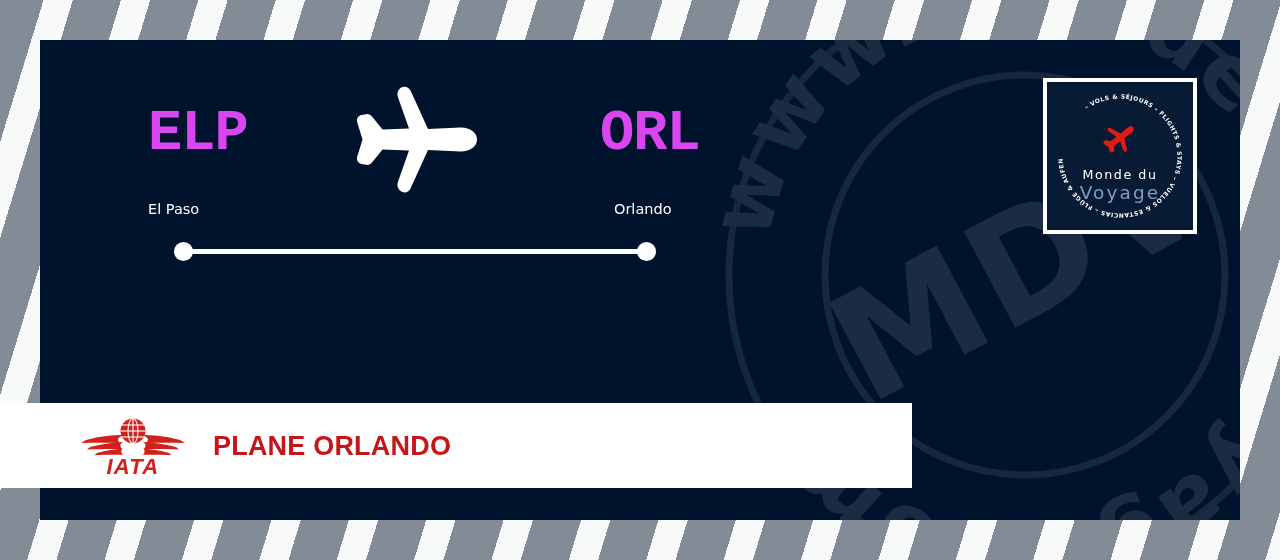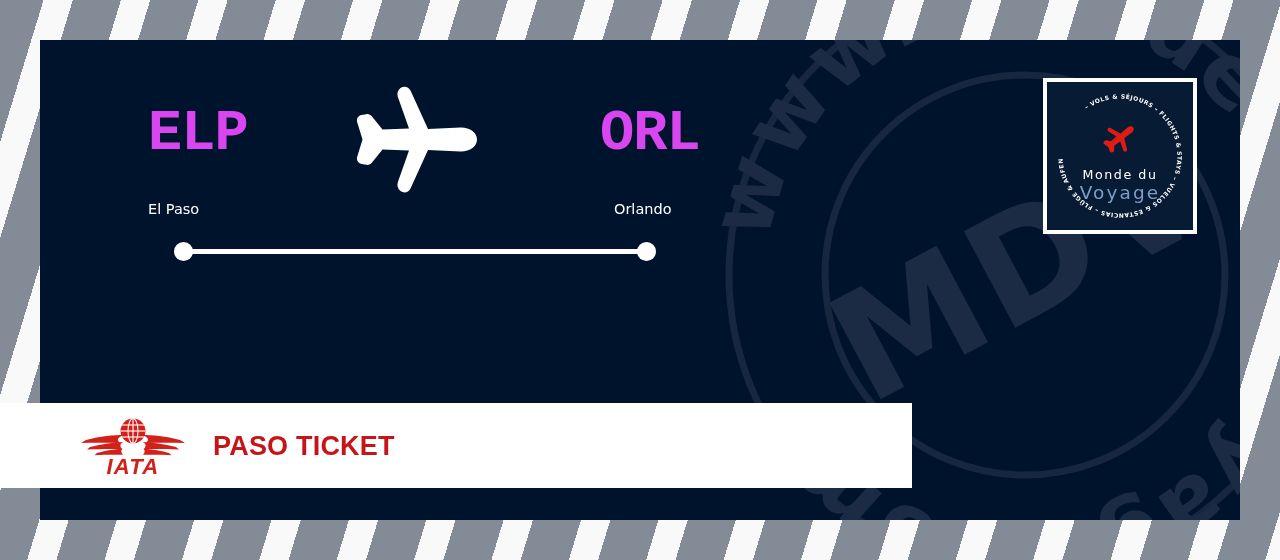--- a/index.html
+++ b/index.html
@@ -268,19 +268,19 @@
           <path d="M44.5,33.5 C37,34.2 28,35.5 19,38 L16.5,40.2 C27,39.6 37,39.6 45,39.8 C43.5,38 42.5,36 44.5,33.5 Z"></path>
 
           <path d="M64,20 C74,20 88,21 102,25 L107,28 C94,27.5 80,27.5 68,28 C70,26 72.5,23 64,20 Z"></path>
           <path d="M65,27 C74,27.5 86,29 98,32 L101,34.5 C88,33.8 76,33.8 66,34 C67.5,32 69,29.5 65,27 Z"></path>
           <path d="M65.5,33.5 C73,34.2 82,35.5 91,38 L93.5,40.2 C83,39.6 73,39.6 65,39.8 C66.5,38 67.5,36 65.5,33.5 Z"></path>
         </g>
         <text id="iata-wordmark" x="55" y="59" text-anchor="middle" font-family="'Liberation Sans', sans-serif" font-weight="bold" font-style="italic" font-size="22" letter-spacing="1.2" fill="#d2201b">IATA</text>
       </svg>
     </div>
 
-    <div class="banner-label">PASO TICKET</div>
+    <div class="banner-label">PLANE ORLANDO</div>
 
   </div>
 
   <div class="footer">© Monde du Voyage 2025 - monde-du-voyage.com - Cheap plane ticket El Paso Orlando - Cheap flight ELP ORL - Flight at a low price United States United States - Travel agency Monde du Voyage - SIN/ELP-ORL-IATA</div>
 
 </div>
 
 </body></html>

